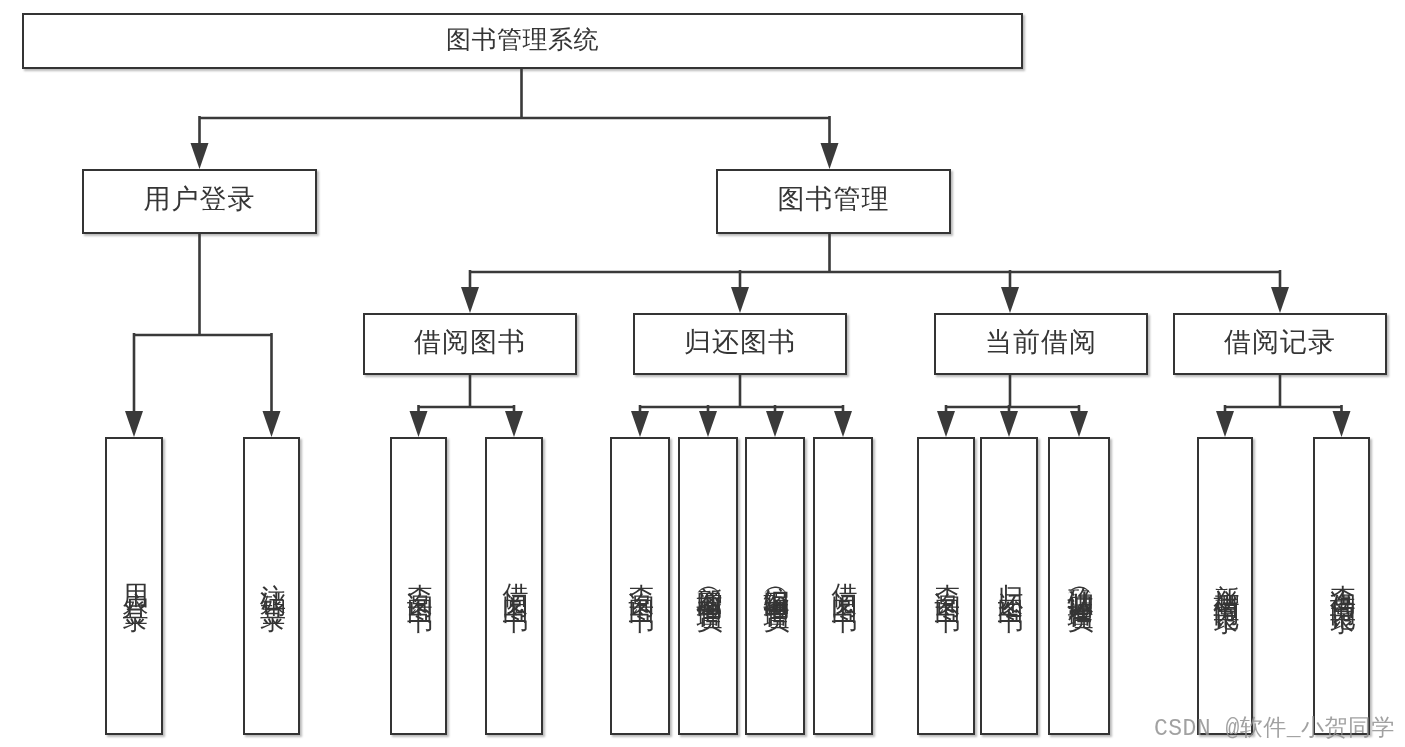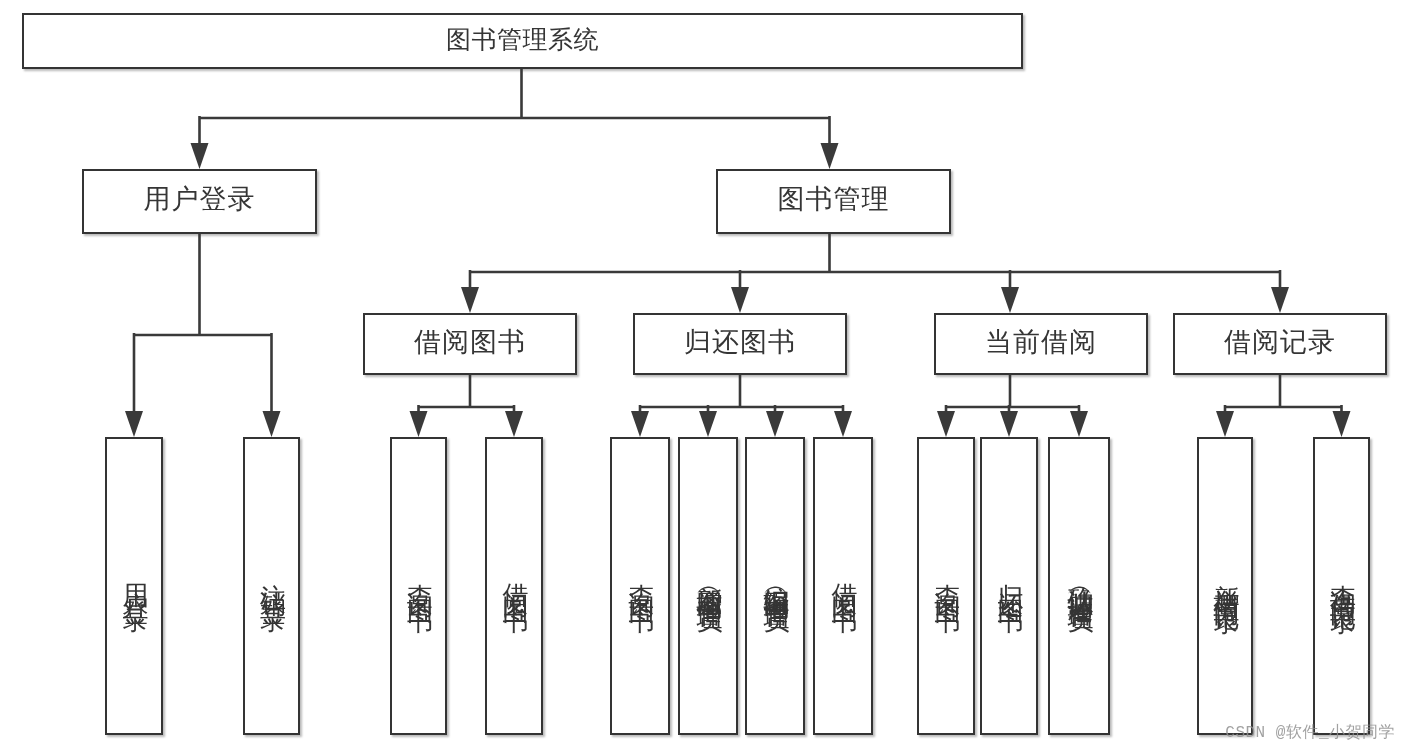--- a/index.html
+++ b/index.html
@@ -20,21 +20,21 @@
   .v-node .label {
     writing-mode:vertical-rl; text-orientation:mixed;
     font-size:26px;
   }
   .v-node { padding-bottom:14px; }
   .ls8 .label { letter-spacing:8px; }
   .ls4 .label { letter-spacing:5px; }
   .ls3 .label { letter-spacing:3px; }
   .watermark {
     position:absolute; right:10px; bottom:4px;
-    font-size:16px; letter-spacing:0.5px;
+    font-size:23px; letter-spacing:0.5px;
     color:rgba(145,145,145,0.85); z-index:5;
   }
 </style>
 </head>
 <body>
 
 <div class="canvas">
 
   <svg class="connectors" viewBox="0 0 1405 747" xmlns="http://www.w3.org/2000/svg">
     <g stroke="#3a3a3a" stroke-width="2.6" fill="none">

